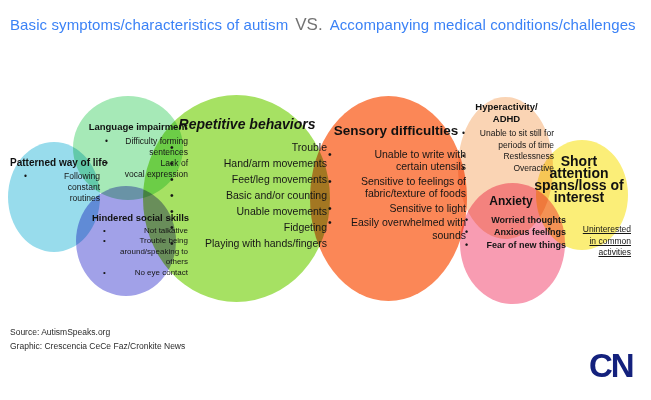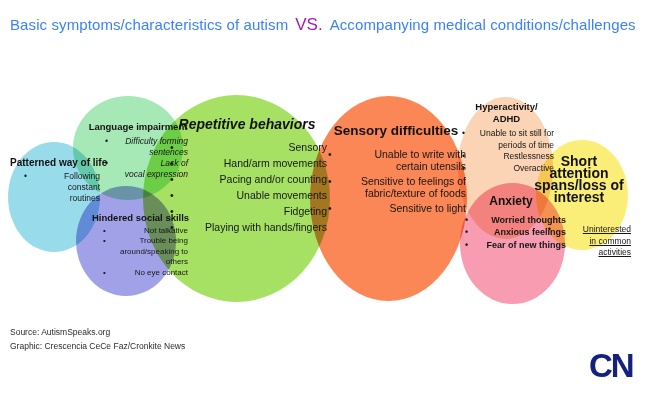--- a/index.html
+++ b/index.html
@@ -28,21 +28,21 @@
   .tb li{position:relative;padding-left:11px;white-space:pre-line;}
   .tb li::before{content:"\2022";position:absolute;left:1px;top:0;}
   .pre{white-space:pre-line;}
 
   #t-patterned{left:10px;top:157px;width:90px;font-size:8.5px;line-height:11px;}
   #t-patterned .title{font-size:10px;white-space:nowrap;margin-bottom:3px;}
   #t-patterned ul{margin-left:13px;}
 
   #t-language{left:88px;top:121px;width:100px;font-size:8.5px;line-height:11px;}
   #t-language .title{font-size:9.5px;white-space:nowrap;margin-bottom:4px;}
-  #t-language ul{margin-left:16px;font-style:italic;}
+  #t-language ul{margin-left:16px;}
 
   #t-social{left:92px;top:213px;width:96px;font-size:8px;line-height:10.5px;}
   #t-social .title{font-size:9.5px;white-space:nowrap;margin-bottom:2px;}
   #t-social ul{margin-left:10px;}
 
   #t-repetitive{left:167px;top:119px;width:160px;font-size:10.5px;line-height:11.5px;}
   #t-repetitive .title{font-size:14px;margin-bottom:11px;font-style:italic;}
   #t-repetitive ul{margin-left:2px;}
   #t-repetitive li{padding-left:15px;margin-bottom:4.5px;}
 
@@ -71,21 +71,21 @@
   #logo{position:absolute;left:589px;top:349px;font-size:33px;font-weight:bold;
         letter-spacing:-2px;line-height:1;}
 </style>
 </head>
 <body>
 
 <div id="canvas">
 
   <div id="header">
     <span class="hdr-txt">Basic symptoms/characteristics of autism</span>
-    <span class="hdr-vs" style="color: #a21caf;">VS.</span>
+    <span class="hdr-vs" style="color: #737373;">VS.</span>
     <span class="hdr-txt">Accompanying medical conditions/challenges</span>
   </div>
 
   <div class="circ" id="c-patterned" style="background-color: rgb(152, 220, 236);"></div>
   <div class="circ" id="c-language" style="background-color: rgb(166, 233, 183);"></div>
   <div class="circ" id="c-social" style="background-color: rgb(161, 161, 232);"></div>
   <div class="circ" id="c-repetitive" style="background-color: rgb(166, 225, 99);"></div>
   <div class="circ" id="c-sensory" style="background-color: rgb(251, 135, 87);"></div>
   <div class="circ" id="c-adhd" style="background-color: rgb(250, 212, 180);"></div>
   <div class="circ" id="c-anxiety" style="background-color: rgb(248, 156, 178);"></div>
@@ -117,37 +117,40 @@
       <li>Trouble being
 around/speaking to
 others</li>
       <li>No eye contact</li>
     </ul>
   </div>
 
   <div class="tb" id="t-repetitive">
     <div class="title">Repetitive behaviors</div>
     <ul>
-      <li>Sensory</li>
+      <li>Trouble</li>
       <li>Hand/arm movements</li>
-      <li>Pacing and/or counting</li>
+      <li>Feet/leg movements</li>
+      <li>Basic and/or counting</li>
       <li>Unable movements</li>
       <li>Fidgeting</li>
       <li>Playing with hands/fingers</li>
     </ul>
   </div>
 
   <div class="tb" id="t-sensory">
     <div class="title">Sensory difficulties</div>
     <ul>
       <li>Unable to write with
 certain utensils</li>
       <li>Sensitive to feelings of
 fabric/texture of foods</li>
       <li>Sensitive to light</li>
+      <li>Easily overwhelmed with
+sounds</li>
     </ul>
   </div>
 
   <div class="tb" id="t-adhd">
     <div class="title pre">Hyperactivity/
 ADHD</div>
     <ul>
       <li>Unable to sit still for
 periods of time</li>
       <li>Restlessness</li>

